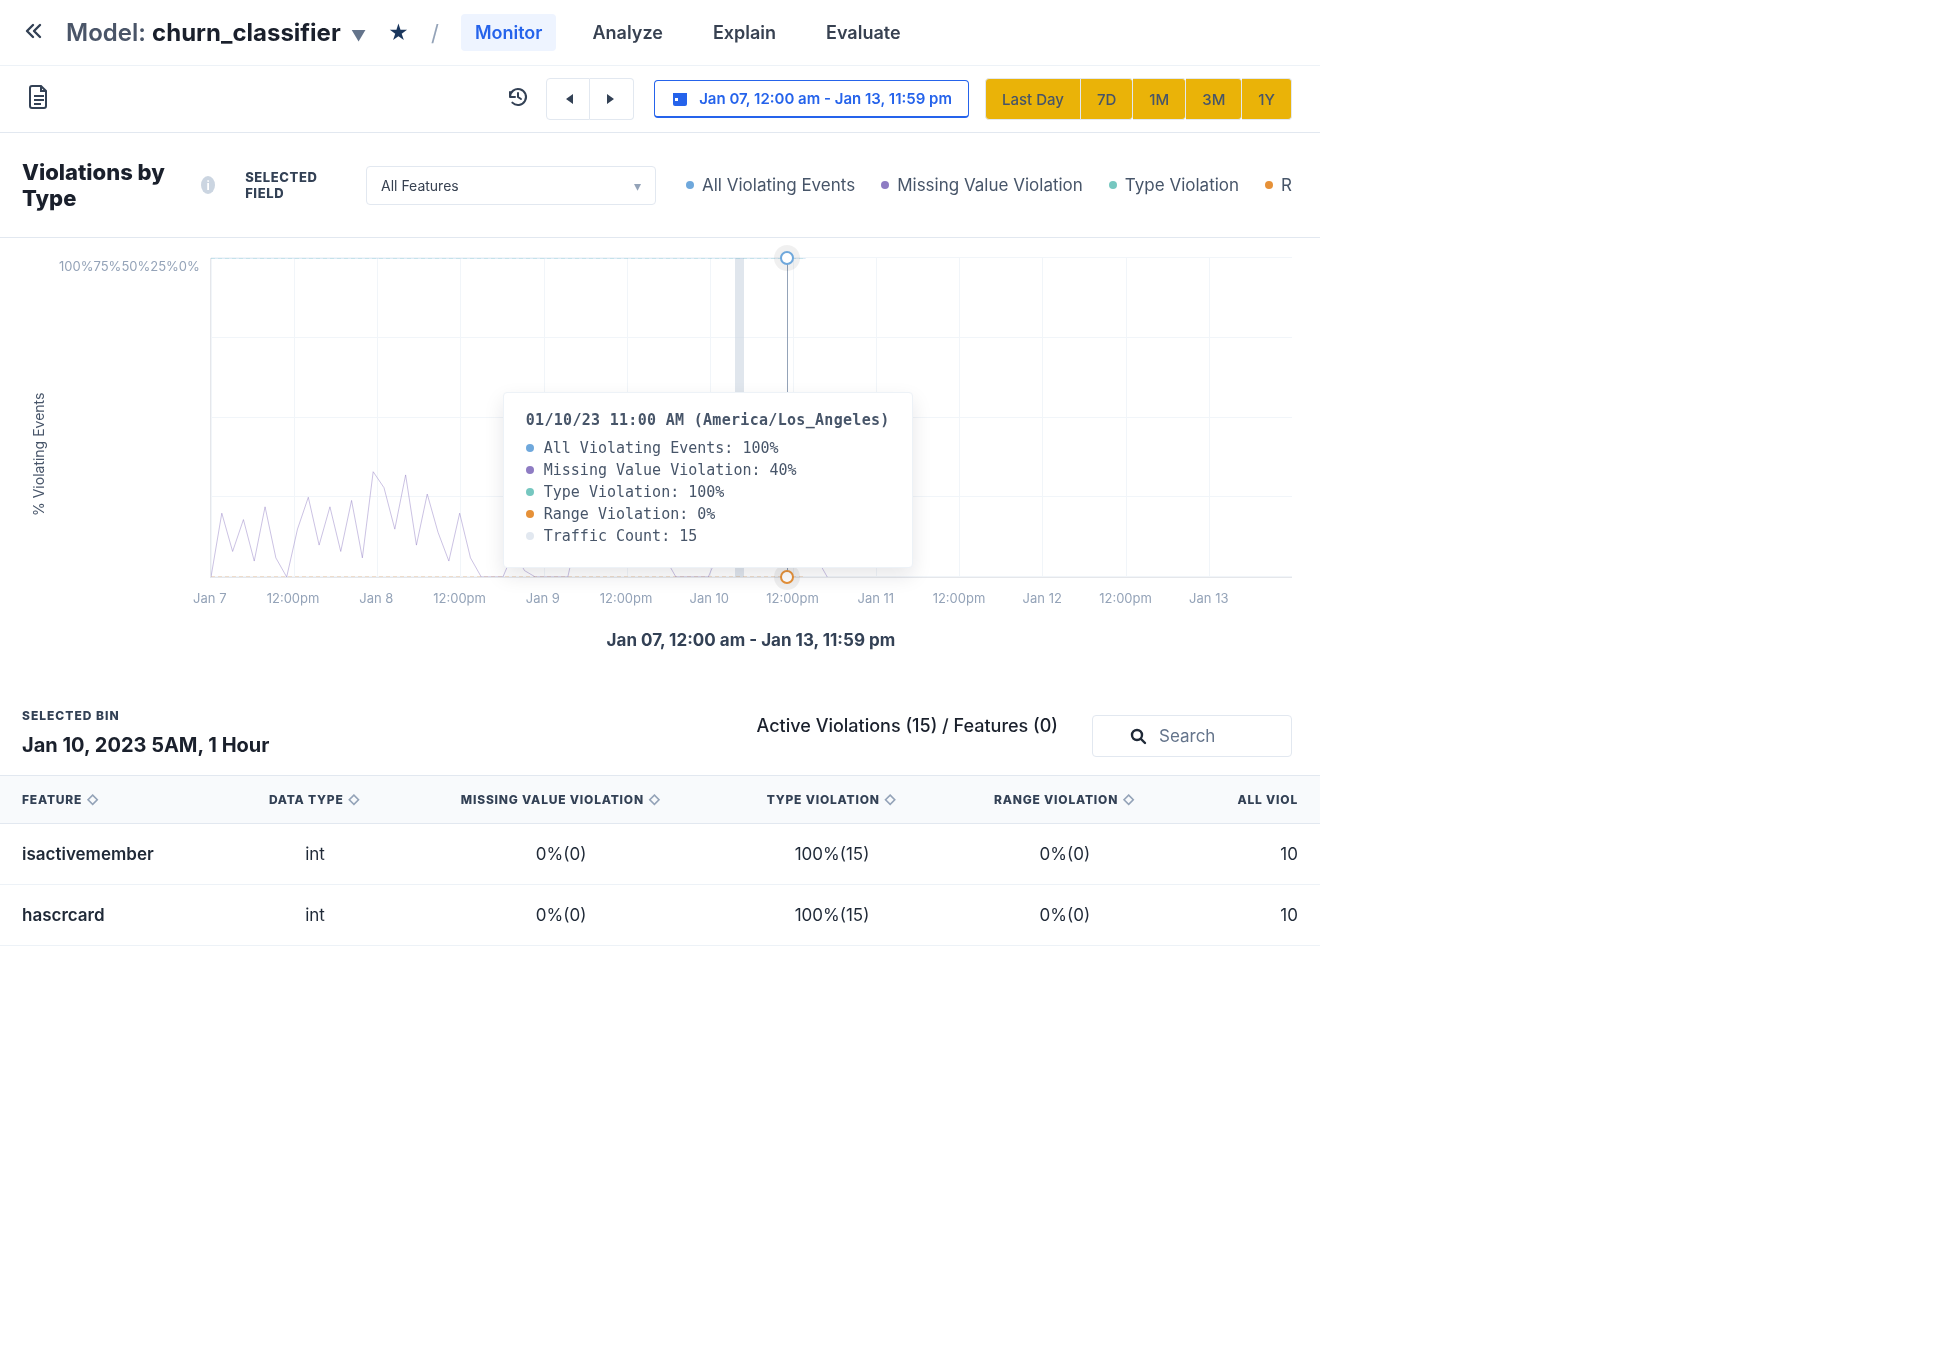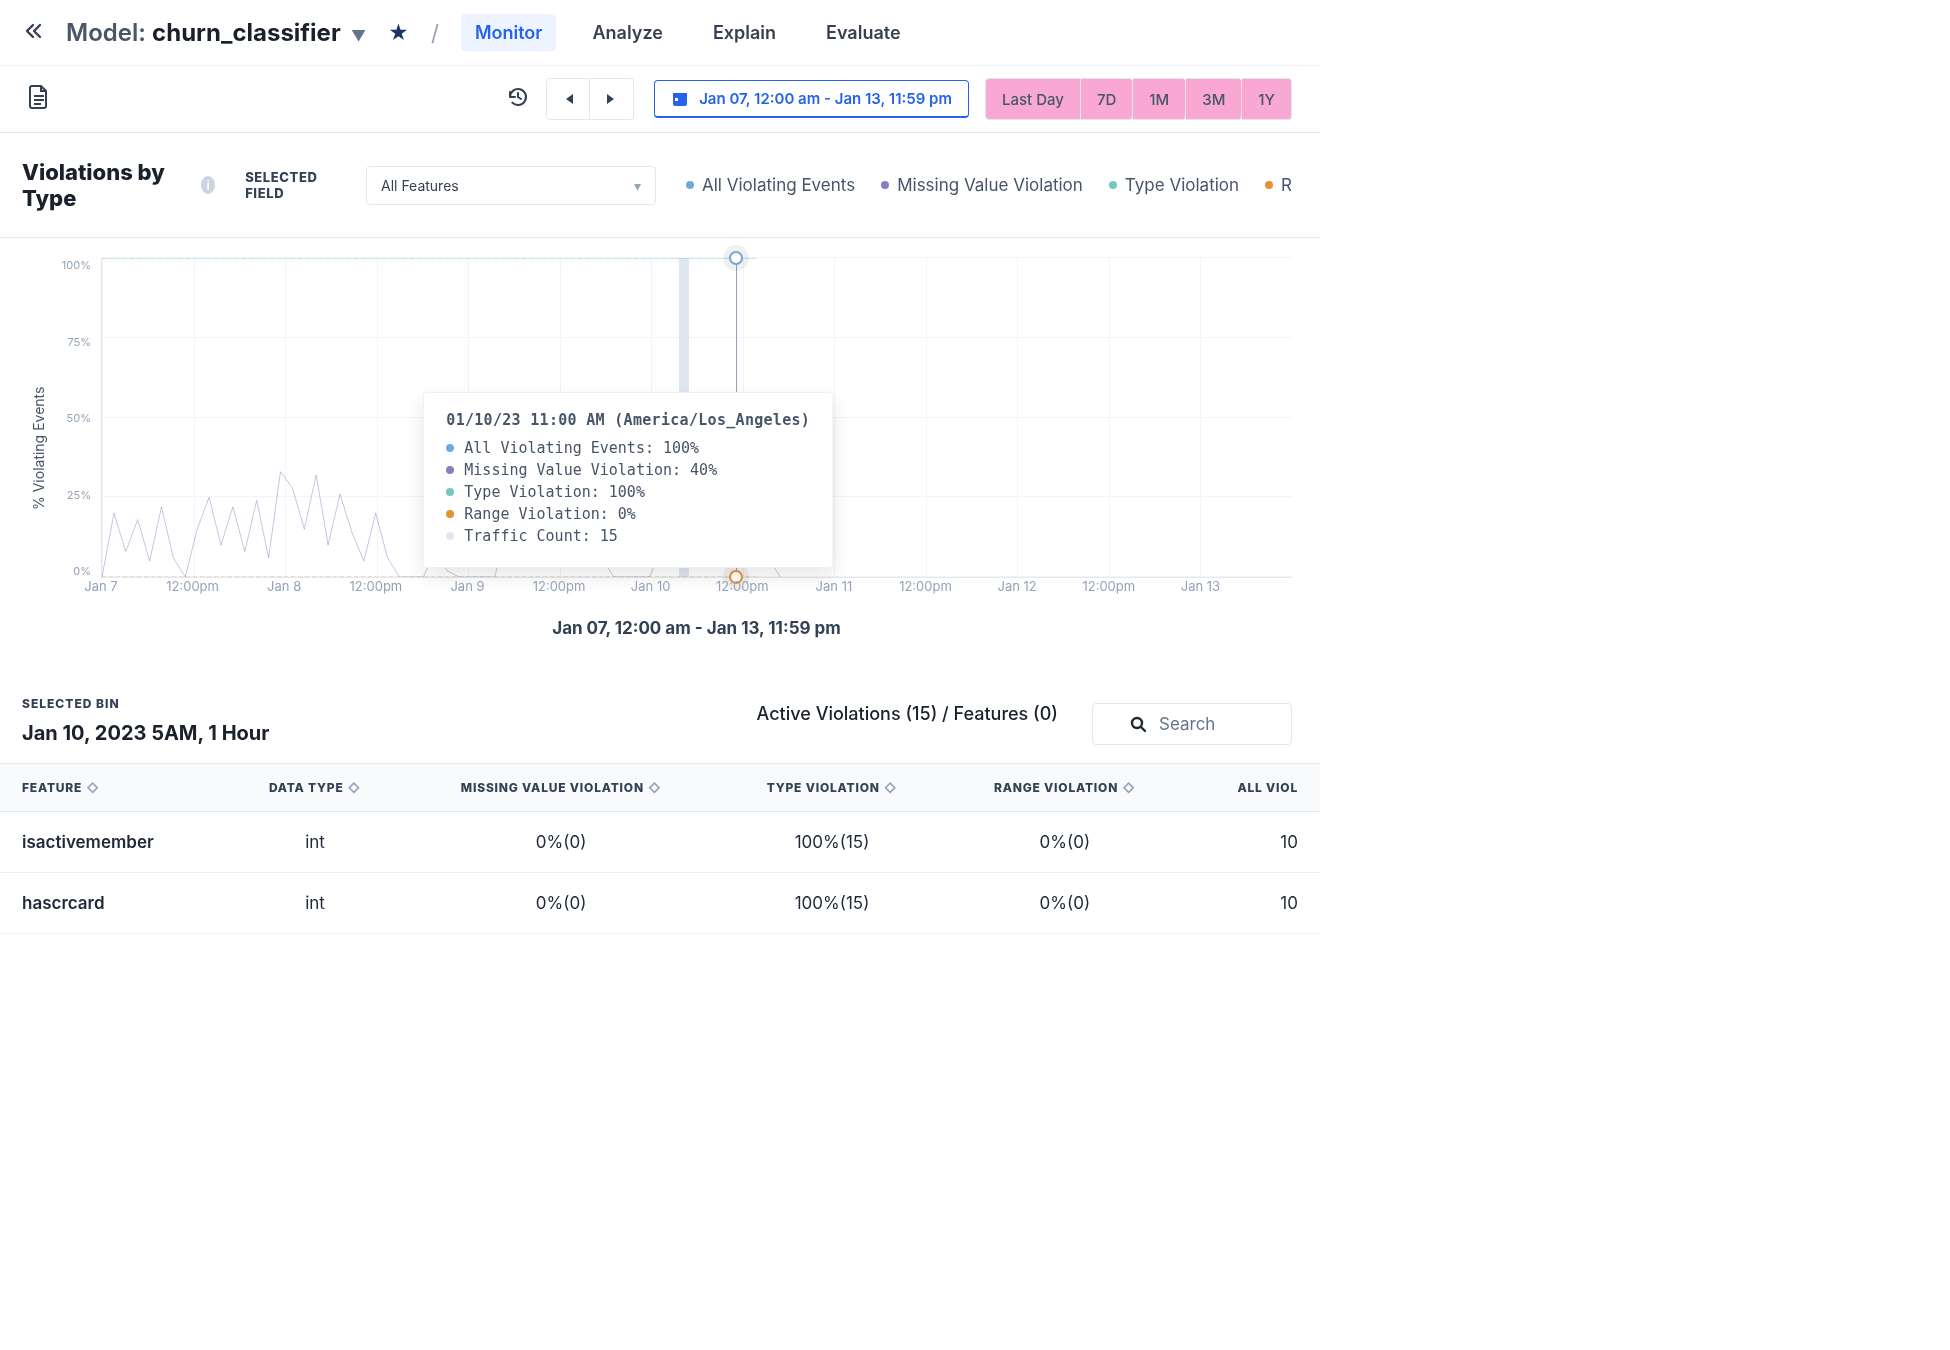--- a/index.html
+++ b/index.html
@@ -55,21 +55,21 @@
   .nav-btn { width: 44px; height: 42px; border:1px solid var(--border); display:flex; align-items:center; justify-content:center; border-radius:4px; background:#fff; }
   .nav-btn + .nav-btn { border-left:none; border-top-left-radius:0; border-bottom-left-radius:0; }
   .nav-btn:first-of-type { border-top-right-radius:0; border-bottom-right-radius:0; }
   .daterange {
     display:flex; align-items:center; gap:10px;
     border:1px solid var(--blue); border-bottom-width:2px;
     padding: 8px 16px; color: var(--blue); font-weight:600;
     border-radius:4px; margin: 0 6px 0 10px;
   }
   .daterange .cal { display:inline-block; width:18px; height:18px; }
-  .range-btn { height:42px; padding:0 16px; border:1px solid var(--border); background:#f9a8d4; color:#475569; font-weight:500; display:flex; align-items:center; border-radius:4px; }
+  .range-btn { height:42px; padding:0 16px; border:1px solid var(--border); background:#eab308; color:#475569; font-weight:500; display:flex; align-items:center; border-radius:4px; }
   .range-btn + .range-btn { border-left:none; border-top-left-radius:0; border-bottom-left-radius:0; }
   .range-group { display:flex; }
   .range-group .range-btn:first-child { border-top-right-radius:0; border-bottom-right-radius:0; }
 
   
   .subtabs {
     background: #eef2f7;
     padding: 0 28px;
     display:flex; gap: 40px;
     border-bottom:1px solid var(--border);
@@ -92,33 +92,33 @@
   }
   .select::after { content:"▾"; position:absolute; right:14px; top:50%; transform:translateY(-50%); color:#94a3b8; }
   .legend { margin-left:auto; display:flex; gap:26px; align-items:center; color:#475569; font-size:17px; }
   .legend .item { display:flex; align-items:center; gap:8px; white-space:nowrap; }
   .legend .dot { width:8px; height:8px; border-radius:50%; display:inline-block; }
 
   
   .chart-wrap { padding: 20px 28px 30px 22px; }
   .chart-inner { display:flex; }
   .y-axis-label { writing-mode:vertical-rl; transform:rotate(180deg); font-size:14px; color:#475569; padding: 0 8px; text-align:center; }
-  .y-ticks { display:flex; flex-direction:column; justify-content:space-between; padding: 0 10px 0 4px; color:#94a3b8; font-size:11px; height:320px; text-align:right; min-width:46px; }
+  .y-ticks { display:flex; flex-direction:row; justify-content:space-between; padding: 0 10px 0 4px; color:#94a3b8; font-size:13px; height:320px; text-align:right; min-width:46px; }
   .plot { position:relative; flex:1; height:320px; border-left:1px solid #e5e7eb; border-bottom:1px solid #e5e7eb; }
   .grid-h, .grid-v { position:absolute; background:#f1f5f9; }
   .grid-h { left:0; right:0; height:1px; }
   .grid-v { top:0; bottom:0; width:1px; }
   .tooltip {
     position:absolute; background:#fff; border:1px solid var(--border-light); border-radius:4px;
     box-shadow:0 8px 20px rgba(15,23,42,.10); padding:18px 22px; font-size:15px; color:#475569;
     min-width: 380px; font-family: ui-monospace, SFMono-Regular, Menlo, monospace;
   }
   .tooltip .tt-title { font-weight:700; margin-bottom:10px; letter-spacing:.3px; }
   .tooltip .tt-row { display:flex; align-items:center; gap:10px; margin:4px 0; }
-  .x-ticks { display:flex; color:#94a3b8; font-size:13px; margin:0 0 0 0; position:relative; height:18px; }
+  .x-ticks { display:flex; color:#94a3b8; font-size:13px; margin:12px 0 0 0; position:relative; height:18px; }
   .x-ticks span { position:absolute; transform:translateX(-50%); white-space:nowrap; }
   .x-title { text-align:center; color:#334155; font-size:17px; font-weight:700; margin-top:22px; }
 
   .marker { position:absolute; width:14px; height:14px; border-radius:50%; transform:translate(-50%,-50%); }
   .marker.halo::before { content:""; position:absolute; inset:-6px; border-radius:50%; background:rgba(0,0,0,.06); }
   .marker .core { position:absolute; inset:2px; border-radius:50%; background:#fff; }
   .marker .ring { position:absolute; inset:0; border-radius:50%; border:3px solid currentColor; }
 
   svg.series-lines { position:absolute; inset:0; width:100%; height:100%; }
 

